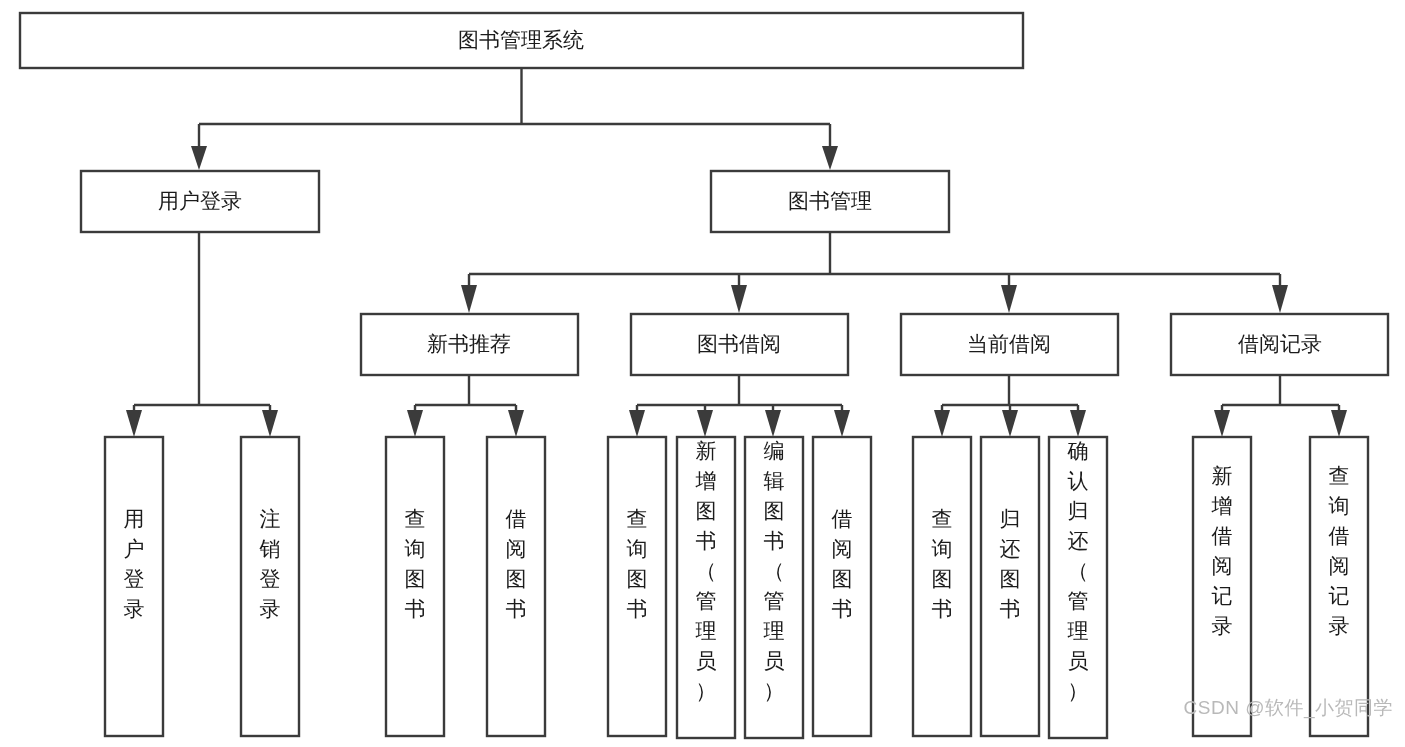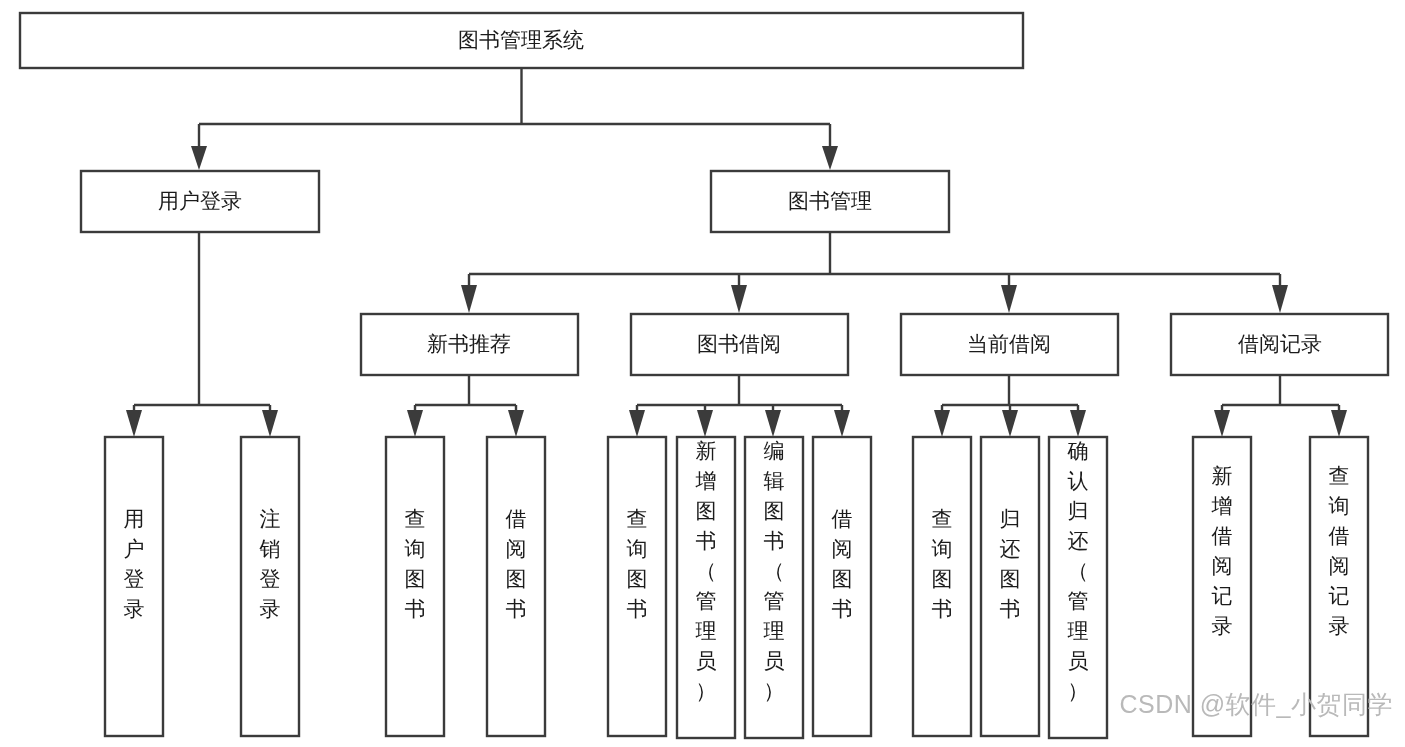--- a/index.html
+++ b/index.html
@@ -51,21 +51,21 @@
     fill: #1b1b1b;
     font-family: "Liberation Sans", "DejaVu Sans", sans-serif;
     font-size: 21px;
     text-anchor: middle;
   }
   .watermark {
     position: absolute;
     right: 12px;
     bottom: 6px;
     font-family: "Liberation Sans", "DejaVu Sans", sans-serif;
-    font-size: 25px;
+    font-size: 19px;
     color: #b9b9b9;
     white-space: nowrap;
     letter-spacing: 0.5px;
     user-select: none;
   }
 </style>
 </head>
 <body>
 
 <div id="diagram-root">

